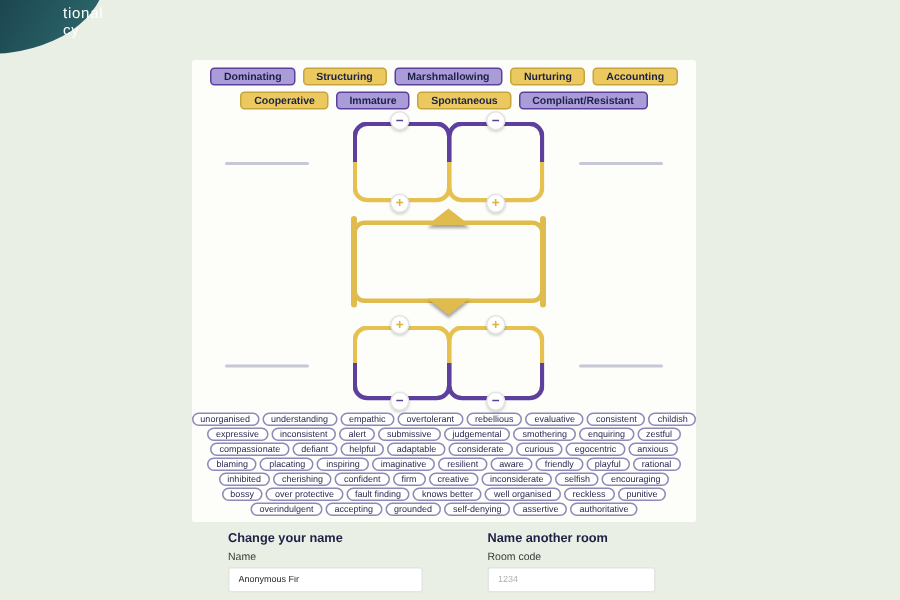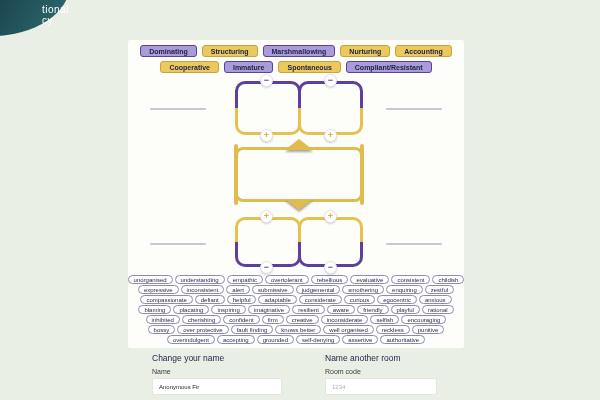--- a/index.html
+++ b/index.html
@@ -72,21 +72,21 @@
   .word-bank { position:absolute; left:0; top:235px; width:100%; }
   .chip-row { display:flex; justify-content:center; gap:2px; margin-bottom:1px; }
   .chip { background:#ffffff; border:1px solid #8d89b8; border-radius:7px;
     font-size:6px; line-height:7px; color:#2a2a50; padding:1px 5px; height:9px;
     white-space:nowrap; cursor:pointer; }
 
   
   .forms { position:absolute; left:152px; top:353px; width:300px; display:flex; }
   .form-col { display:flex; flex-direction:column; }
   .form-col.first { width:173px; }
-  .form-heading { font-size:8.5px; font-weight:normal; color:#1d2146; margin-bottom:5px; }
+  .form-heading { font-size:8.5px; font-weight:bold; color:#1d2146; margin-bottom:5px; }
   .form-label { font-size:7px; color:#3a3a3a; margin-bottom:3px; }
   .form-input { font-family:"Liberation Sans", sans-serif; font-size:6px; color:#2a2a2a;
     background:#ffffff; border:1px solid #e2e6de; border-radius:2px; height:17px; padding:0 6px; }
   .form-input.name-w { width:130px; }
   .form-input.room-w { width:112px; }
   .form-input::placeholder { color:#b0b0b0; }
 </style>
 </head>
 <body>
 

